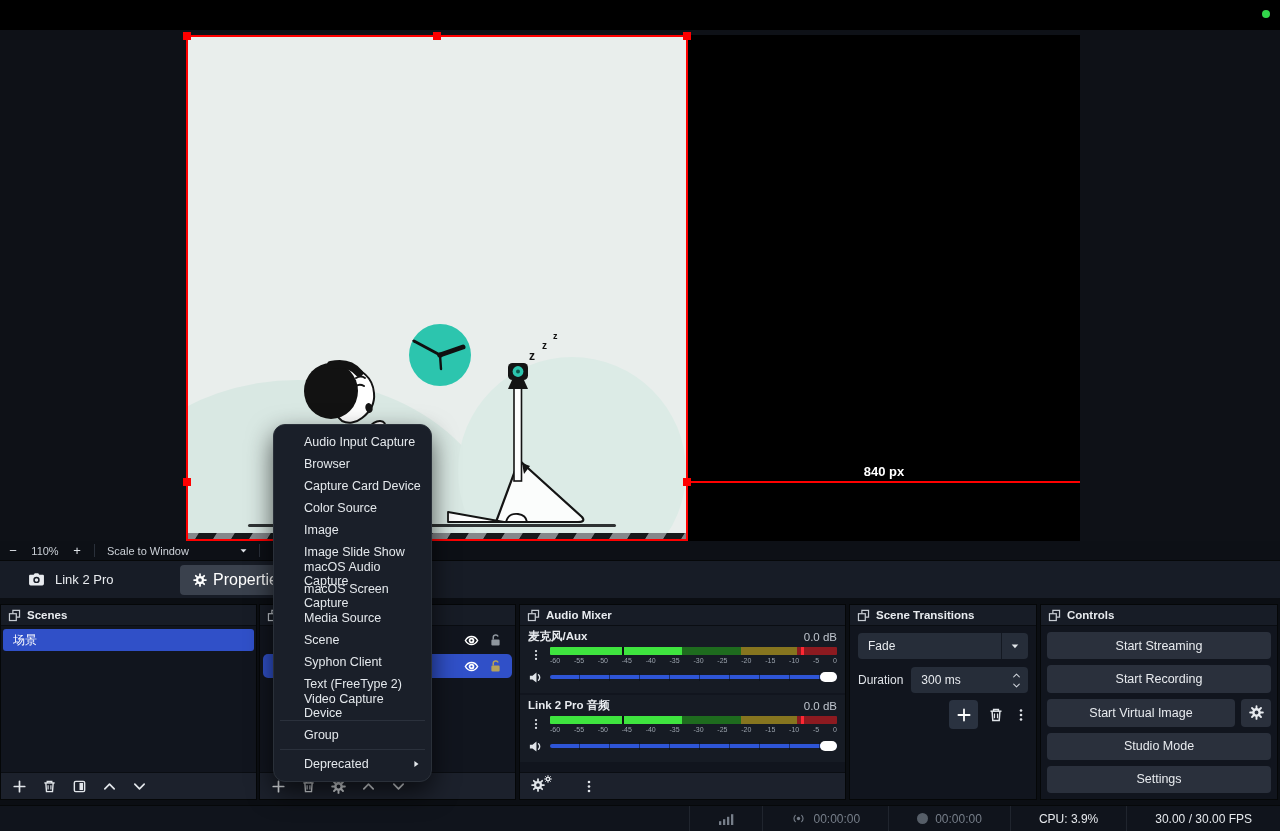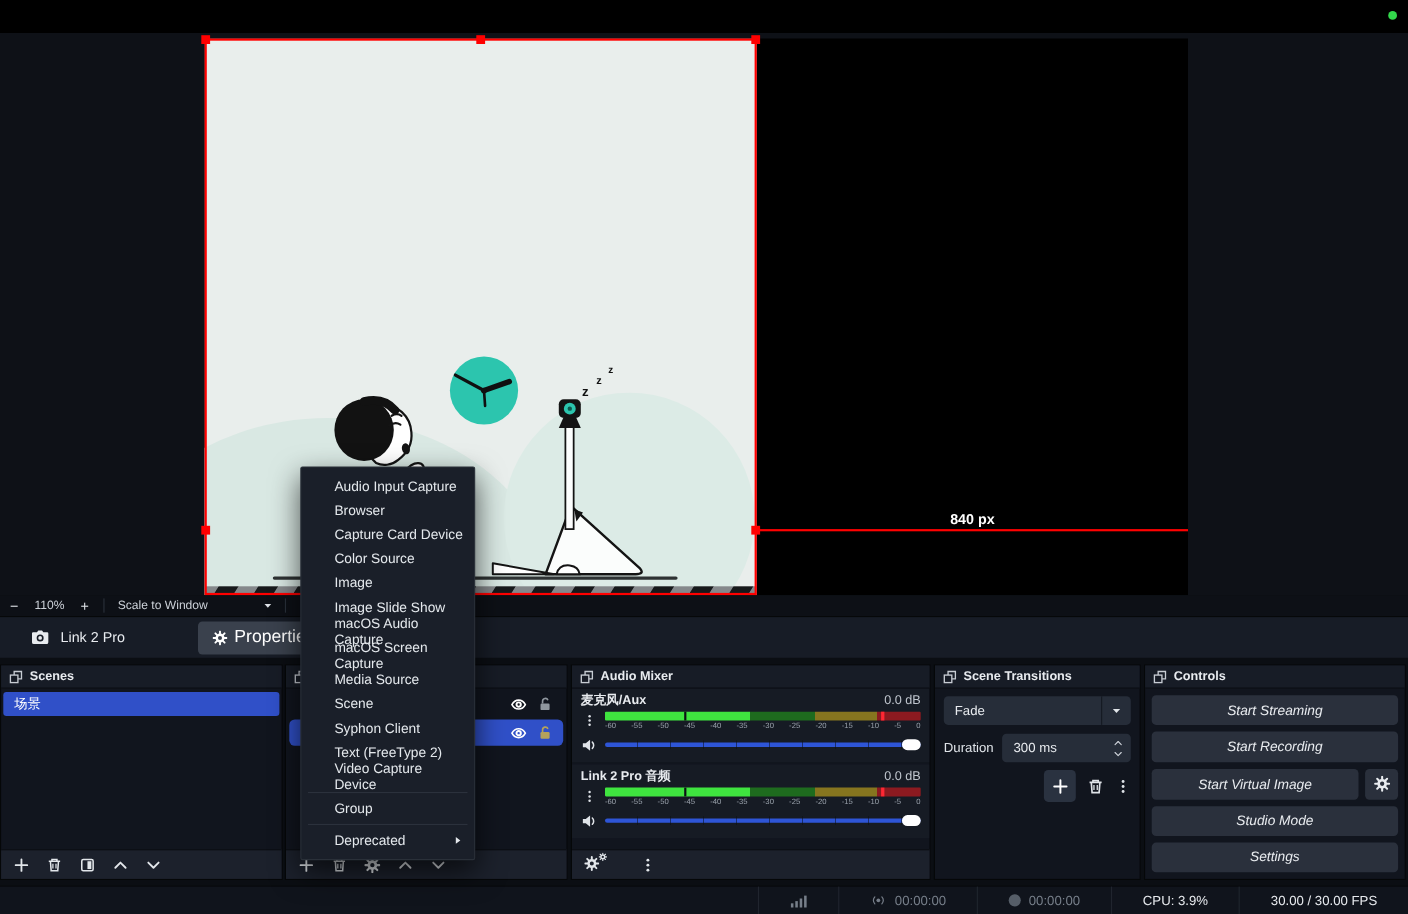--- a/index.html
+++ b/index.html
@@ -101,39 +101,39 @@
   .spin { flex:1; height:26px; background:#262d39; border-radius:4px; display:flex; align-items:center;
           font-size:12px; padding-left:10px; }
   .spin-arrows { margin-left:auto; width:24px; height:100%; display:flex; flex-direction:column;
                  align-items:center; justify-content:center; gap:1px; color:#cfd4db; }
   .trans-btn-row { display:flex; justify-content:flex-end; align-items:center; gap:10px; margin-top:7px; }
   .plus-btn { width:29px; height:29px; background:#2a3240; border-radius:4px; display:flex;
               align-items:center; justify-content:center; color:#fff; }
   .flat-icon { color:#dfe3e8; }
 
   
-  .ctl-body { padding:6px; display:flex; flex-direction:column; gap:6px;font-style:italic; }
+  .ctl-body { padding:6px; display:flex; flex-direction:column; gap:6px; }
   .ctl-btn { height:28px; background:#2a303c; border-radius:4px; display:flex; align-items:center;
              justify-content:center; font-size:12.5px; color:#e8ebef; }
   .ctl-row { display:flex; gap:6px; }
   .ctl-row .ctl-btn:first-child { flex:1; }
   .ctl-gear { width:30px; flex:none; }
 
   
   .statusbar { position:absolute; left:0; right:0; bottom:0; height:26px; background:#10141c;
                border-top:1px solid #060809; display:flex; align-items:center; justify-content:flex-end;
                font-size:12px; }
   .sb-sec { display:flex; align-items:center; gap:7px; padding:0 28px; height:100%;
             border-left:1px solid #20252e; color:#e6e9ed; }
   .sb-dim { color:#767e89; }
   .rec-dot { width:11px; height:11px; border-radius:50%; background:#565e68; }
 
   
   .menu { position:absolute; left:273px; top:424px; width:159px; background:#1a1f29;
-          border:1px solid #2a3039; border-radius:2px; box-shadow:0 10px 26px rgba(0,0,0,.65);
+          border:1px solid #2a3039; border-radius:12px; box-shadow:0 10px 26px rgba(0,0,0,.65);
           padding:6px 0; z-index:100; }
   .menu-item { height:22px; display:flex; align-items:center; padding:0 10px 0 30px;
                font-size:12.5px; color:#e4e8ec; }
   .menu-item .sub-arrow { margin-left:auto; color:#e4e8ec; }
   .menu-sep { height:1px; background:#2b313c; margin:3px 6px; }
 </style>
 </head>
 <body>
 
 <svg width="0" height="0" style="position:absolute">

